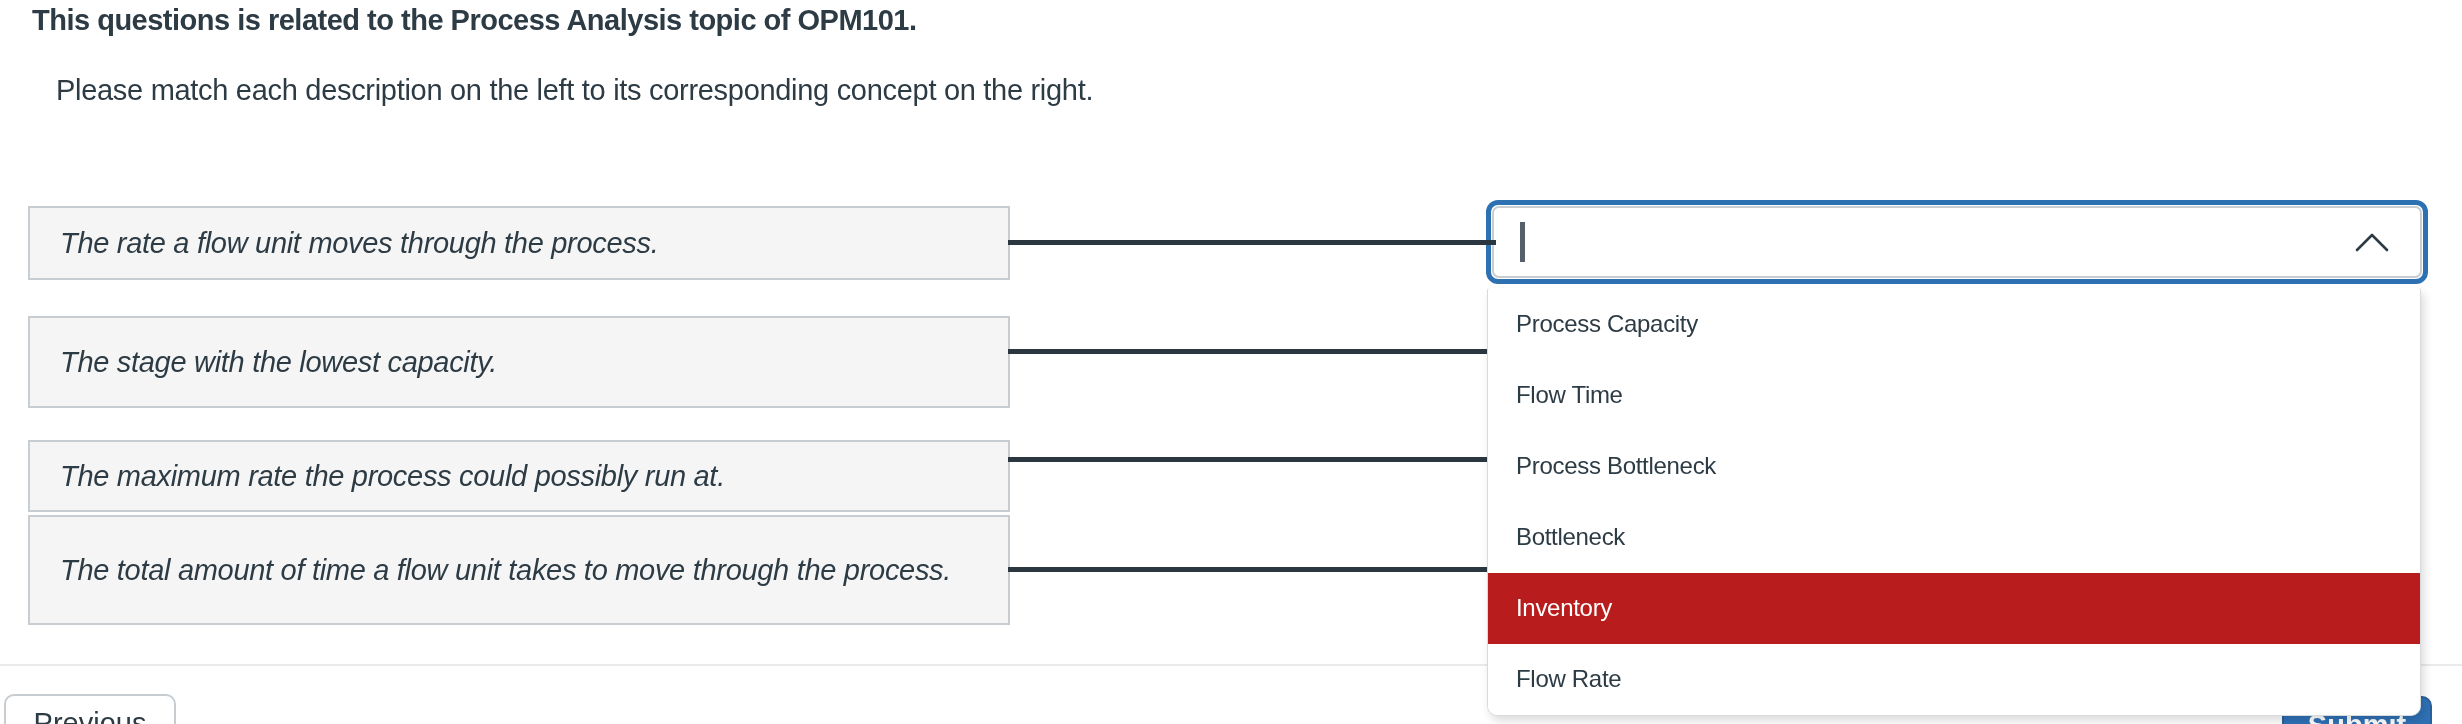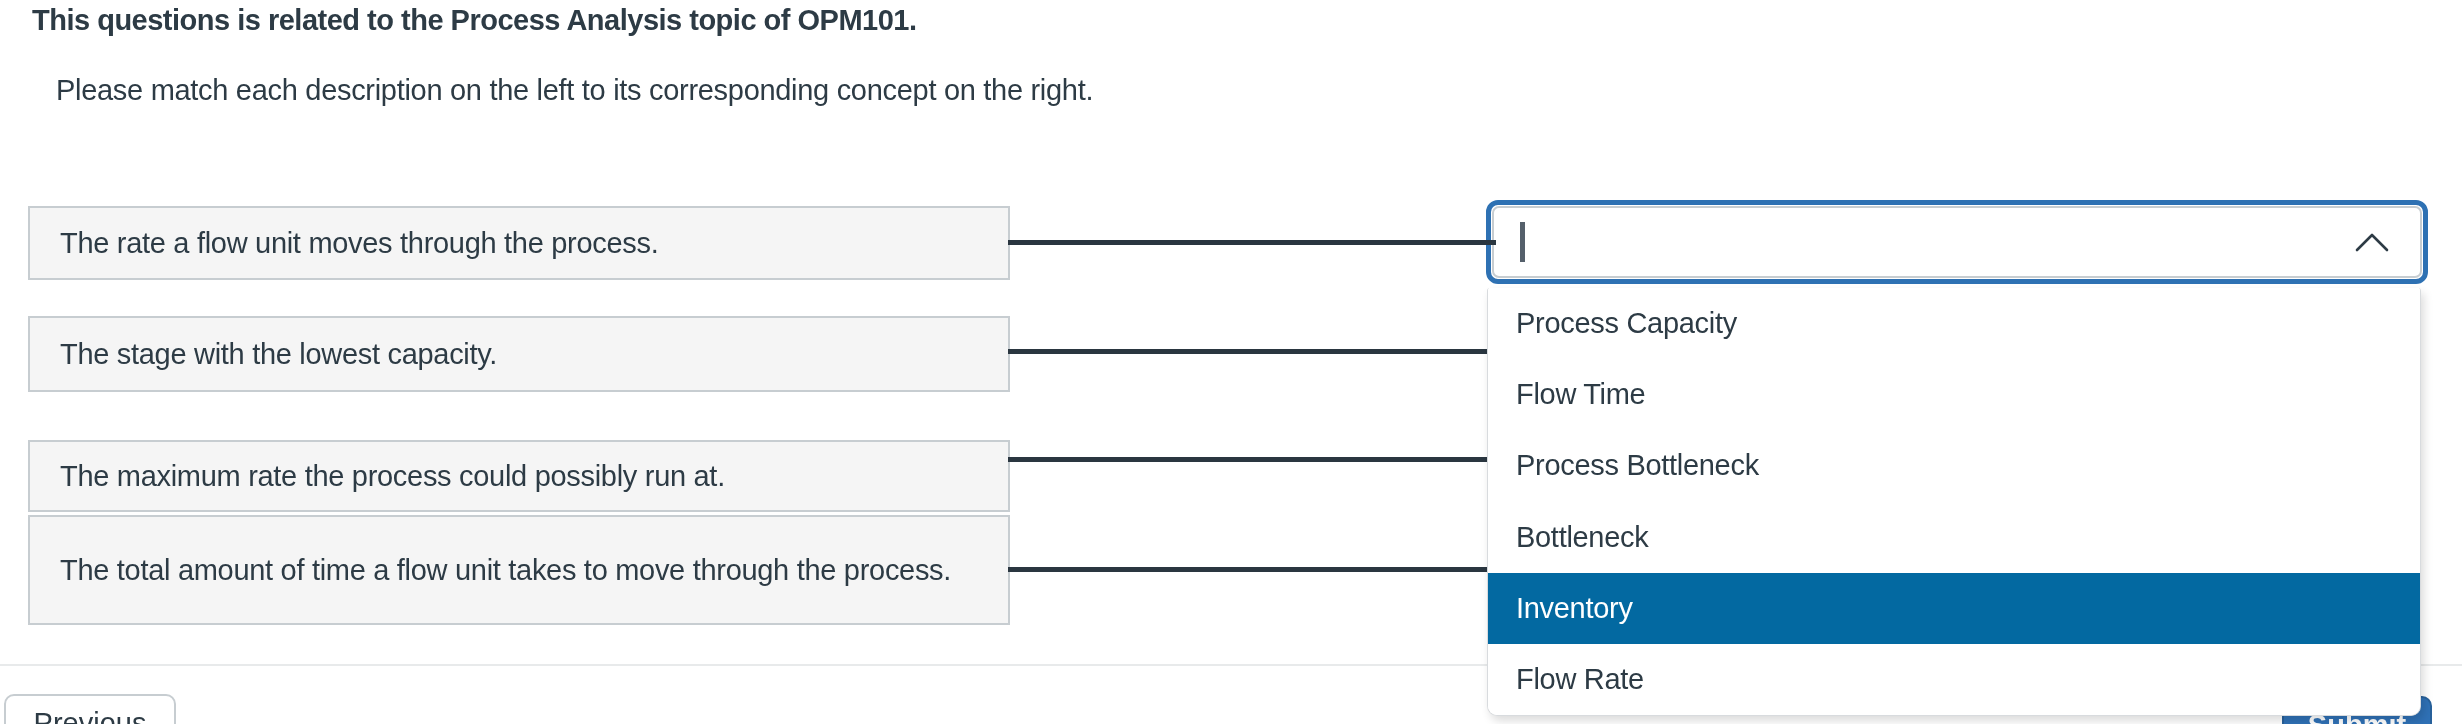--- a/index.html
+++ b/index.html
@@ -14,24 +14,24 @@
   .instruction {
     position: absolute; left: 44px; top: 74px;
     font-size: 29px; font-weight: 400; letter-spacing: -0.3px; color: #2D3B45; margin-left: 12px;
   }
 
   .desc-box {
     position: absolute; left: 28px; width: 982px;
     background: #F5F5F5; border: 2px solid #C7CDD1;
     display: flex; align-items: center;
     padding: 0 30px; font-size: 29px; letter-spacing: -0.3px; line-height: 1.45;
-    color: #2D3B45; z-index: 1;
+    color: #2D3B45; z-index: 1; font-style: italic;
   }
   .box-1 { top: 206px; height: 74px; }
-  .box-2 { top: 316px; height: 76px; }
+  .box-2 { top: 316px; height: 92px; }
   .box-3 { top: 440px; height: 72px; }
   .box-4 { top: 515px; height: 110px; }
 
   .connector {
     position: absolute; left: 1008px; height: 5px; background: #2A3640;
   }
   .line-1 { top: 240px; width: 488px; z-index: 7; }
   .line-2 { top: 349px; width: 484px; z-index: 2; }
   .line-3 { top: 457px; width: 484px; z-index: 2; }
   .line-4 { top: 567px; width: 484px; z-index: 2; }
@@ -63,25 +63,25 @@
   
   .panel {
     position: absolute; left: 1487px; top: 288px; width: 934px; height: 428px;
     background: #ffffff; border: 1px solid #D8DBDE; border-top: none;
     border-radius: 3px 3px 10px 10px;
     box-shadow: 3px 5px 10px rgba(0,0,0,0.14);
     z-index: 6; display: flex; flex-direction: column; overflow: hidden;
   }
   .option {
     flex: 1 1 0; display: flex; align-items: center;
-    padding: 0 28px; font-size: 29px; letter-spacing: -0.3px; color: #2D3B45;
+    padding: 0 28px; font-size: 24px; letter-spacing: -0.3px; color: #2D3B45;
     background: #ffffff;
     text-align: center;
   }
-  .option.highlighted { background: #0369a1; color: #FFFFFF; }
+  .option.highlighted { background: #b91c1c; color: #FFFFFF; }
 
   .btn-previous {
     position: absolute; left: 4px; top: 694px; width: 172px; height: 58px;
     background: #ffffff; border: 2px solid #C7CDD1; border-radius: 10px;
     font-size: 29px; color: #2D3B45; text-align: center; line-height: 54px;
     z-index: 2; font-family: inherit;
   }
   .btn-submit {
     position: absolute; left: 2282px; top: 696px; width: 150px; height: 58px;
     background: #2F71B6; border: 2px solid #28619B; border-radius: 10px;

